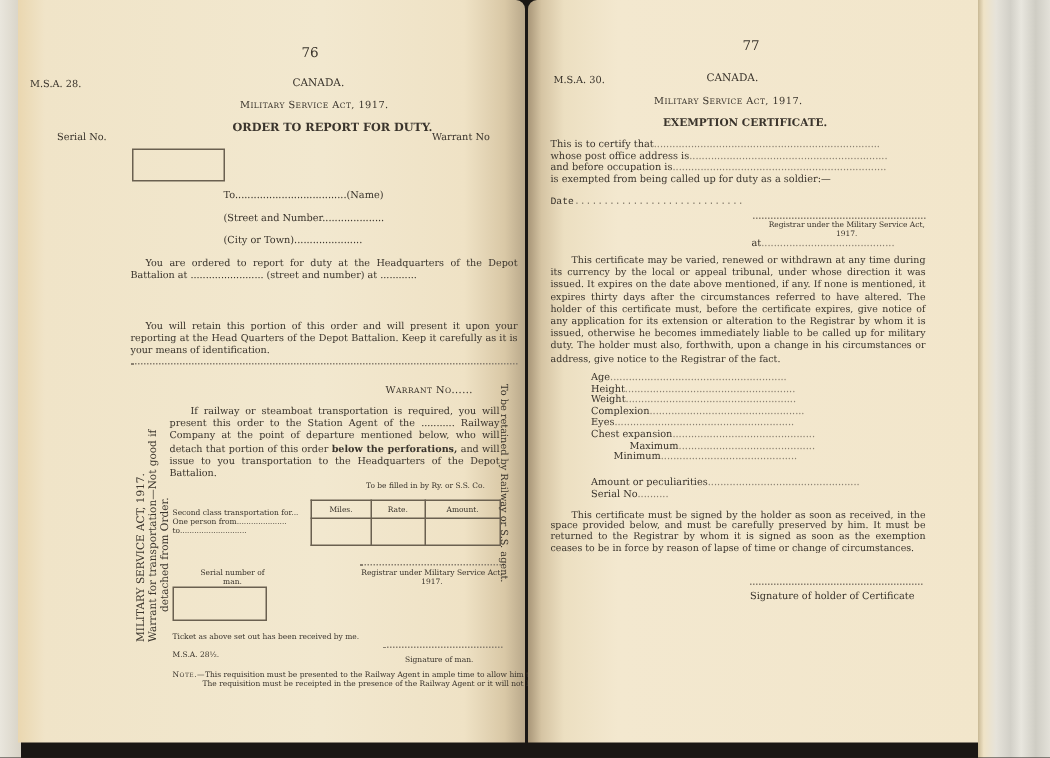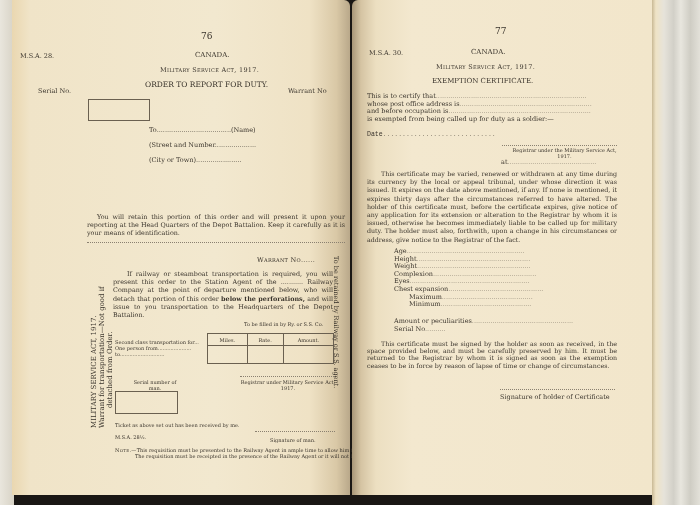--- a/index.html
+++ b/index.html
@@ -8,21 +8,21 @@
   .edge-left{position:absolute;left:0;top:0;width:14px;height:505px;background:linear-gradient(90deg,#e9e6dd,#d8d3c6);}
   .page{position:absolute;top:0;height:495px;background:#f1e6cc;}
   .page-left{left:12px;width:338px;border-radius:0 6px 0 0;background:linear-gradient(90deg,#ead7b0 0px,#f0e4c8 18px,#f2e8cf 60%,#efe2c5 88%,#d9c8a6 96%,#b9a88a 100%);}
   .page-right{left:352px;width:300px;border-radius:6px 0 0 0;background:linear-gradient(90deg,#a89678 0%,#d5c4a3 3%,#ecdfc1 8%,#f3e8cf 20%,#f2e6cb 100%);}
   .edge-right{position:absolute;left:652px;top:0;width:48px;height:505px;background:linear-gradient(90deg,#c9b995 0,#efe3c6 8%,#e6e3da 25%,#d2d0c8 45%,#e8e6de 60%,#cfcdc4 80%,#e3e1d9 100%);}
   .abs{position:absolute;white-space:nowrap;}
   .pn{font-size:9px;}
   .sm{font-size:6.5px;}
   .xs{font-size:5px;}
   .sc{font-variant:small-caps;letter-spacing:0.3px;}
-  .bold{font-weight:normal;}
+  .bold{font-weight:bold;margin-left:10px;}
   .para{position:absolute;font-size:6.4px;line-height:8.2px;white-space:normal;text-align:justify;}
   .box{position:absolute;border:1px solid #6a6050;}
   .dash{position:absolute;border-top:1px dotted #8a8070;height:0;}
   .vtext{position:absolute;transform-origin:left top;white-space:nowrap;}
   table.tr{position:absolute;border-collapse:collapse;font-size:5px;}
   table.tr td{border:1px solid #6a6050;text-align:center;height:11px;padding:0 3px;}
   table.tr tr:first-child td{border-top:1px solid #6a6050;}
 </style>
 </head>
 <body>
@@ -37,20 +37,21 @@
     <div class="abs sm sc" style="left:148px;top:66px;">Military Service Act, 1917.</div>
     <div class="abs bold" style="left:133px;top:80px;font-size:7.5px;">ORDER TO REPORT FOR DUTY.</div>
     <div class="abs sm" style="left:26px;top:87px;">Serial No.</div>
     <div class="abs sm" style="left:276px;top:87px;">Warrant No</div>
     <div class="box" style="left:76px;top:99px;width:60px;height:20px;"></div>
 
     <div class="abs sm" style="left:137px;top:126px;">To....................................(Name)</div>
     <div class="abs sm" style="left:137px;top:141px;">(Street and Number....................</div>
     <div class="abs sm" style="left:137px;top:156px;text-align:right;">(City or Town)......................</div>
 
+    <div class="para" style="left:75px;top:171px;width:258px;text-indent:10px;">You are ordered to report for duty at the Headquarters of the Depot Battalion at ........................ (street and number) at ............</div>
     <div class="para" style="left:75px;top:213px;width:258px;text-indent:10px;">You will retain this portion of this order and will present it upon your reporting at the Head Quarters of the Depot Battalion. Keep it carefully as it is your means of identification.</div>
 
     <div class="dash" style="left:75px;top:242px;width:258px;"></div>
 
     <div class="abs sm sc" style="left:245px;top:256px;">Warrant No......</div>
 
     <div class="para" style="left:101px;top:270px;width:220px;text-indent:14px;"><span>If railway or steamboat transportation is required, you will present this order to the Station Agent of the ........... Railway Company at the point of departure mentioned below, who will detach that portion of this order </span><b>below the perforations,</b><span> and will issue to you transportation to the Headquarters of the Depot Battalion.</span></div>
 
     <div class="abs xs" style="left:232px;top:321px;">To be filled in by Ry. or S.S. Co.</div>
 
@@ -121,21 +122,21 @@
 
     <div class="para" style="left:15px;top:170px;width:250px;text-indent:14px;font-size:6.3px;line-height:8.2px;">This certificate may be varied, renewed or withdrawn at any time during its currency by the local or appeal tribunal, under whose direction it was issued. It expires on the date above mentioned, if any. If none is mentioned, it expires thirty days after the circumstances referred to have altered. The holder of this certificate must, before the certificate expires, give notice of any application for its extension or alteration to the Registrar by whom it is issued, otherwise he becomes immediately liable to be called up for military duty. The holder must also, forthwith, upon a change in his circumstances or address, give notice to the Registrar of the fact.</div>
 
     <div class="abs sm" style="left:42px;top:248px;line-height:7.6px;">
       <div><span>Age</span><span style="color:#8a8070;">.........................................................</span></div>
       <div><span>Height</span><span style="color:#8a8070;">.......................................................</span></div>
       <div><span>Weight</span><span style="color:#8a8070;">.......................................................</span></div>
       <div><span>Complexion</span><span style="color:#8a8070;">..................................................</span></div>
       <div><span>Eyes</span><span style="color:#8a8070;">..........................................................</span></div>
       <div><span>Chest expansion</span><span style="color:#8a8070;">..............................................</span></div>
-      <div style="padding-left:15px;"><span>Maximum</span><span style="color:#8a8070;">............................................</span></div>
+      <div style="padding-left:15px;text-align:right;"><span>Maximum</span><span style="color:#8a8070;">............................................</span></div>
       <div style="padding-left:15px;"><span>Minimum</span><span style="color:#8a8070;">............................................</span></div>
     </div>
 
     <div class="abs sm" style="left:42px;top:318px;line-height:7.6px;">
       <div><span>Amount or peculiarities</span><span style="color:#8a8070;">.................................................</span></div>
       <div><span>Serial No</span><span style="color:#8a8070;">..........</span></div>
     </div>
 
     <div class="para" style="left:15px;top:340px;width:250px;text-indent:14px;font-size:6.3px;line-height:7.2px;">This certificate must be signed by the holder as soon as received, in the space provided below, and must be carefully preserved by him. It must be returned to the Registrar by whom it is signed as soon as the exemption ceases to be in force by reason of lapse of time or change of circumstances.</div>
 

